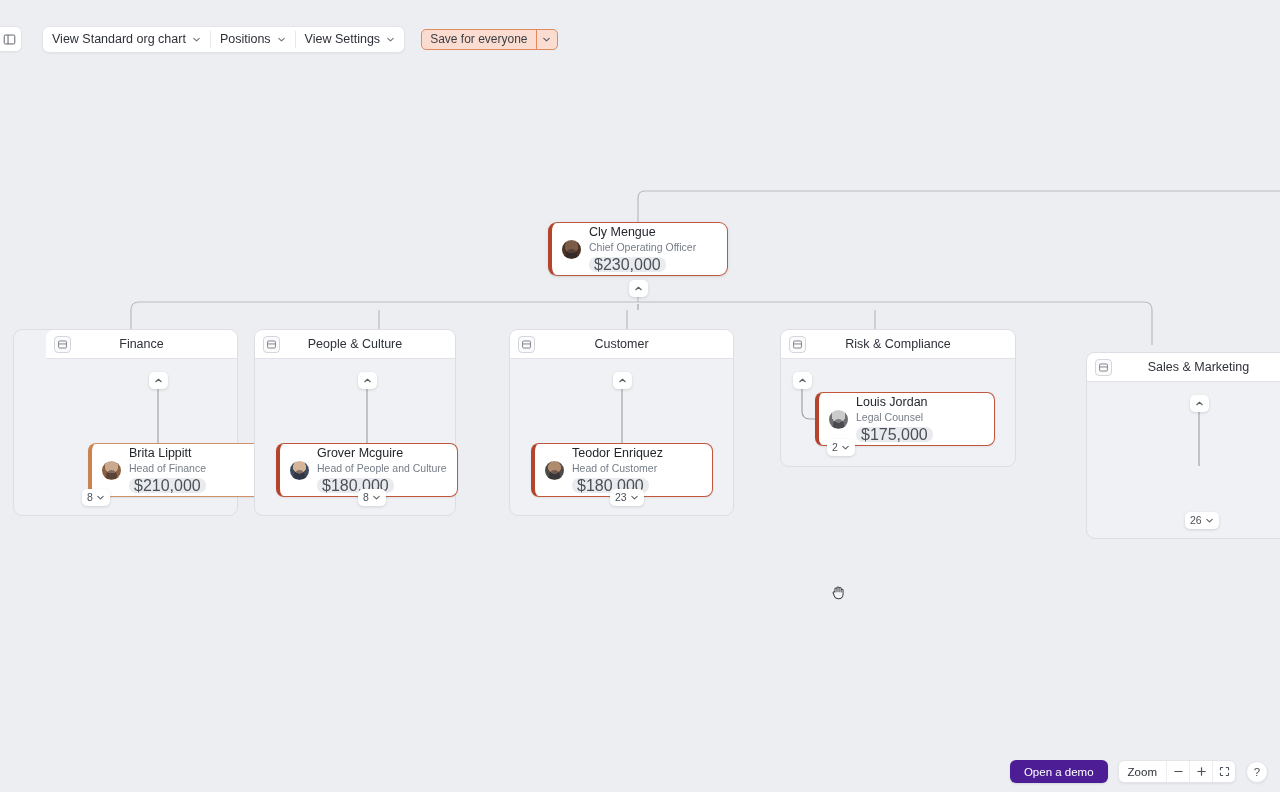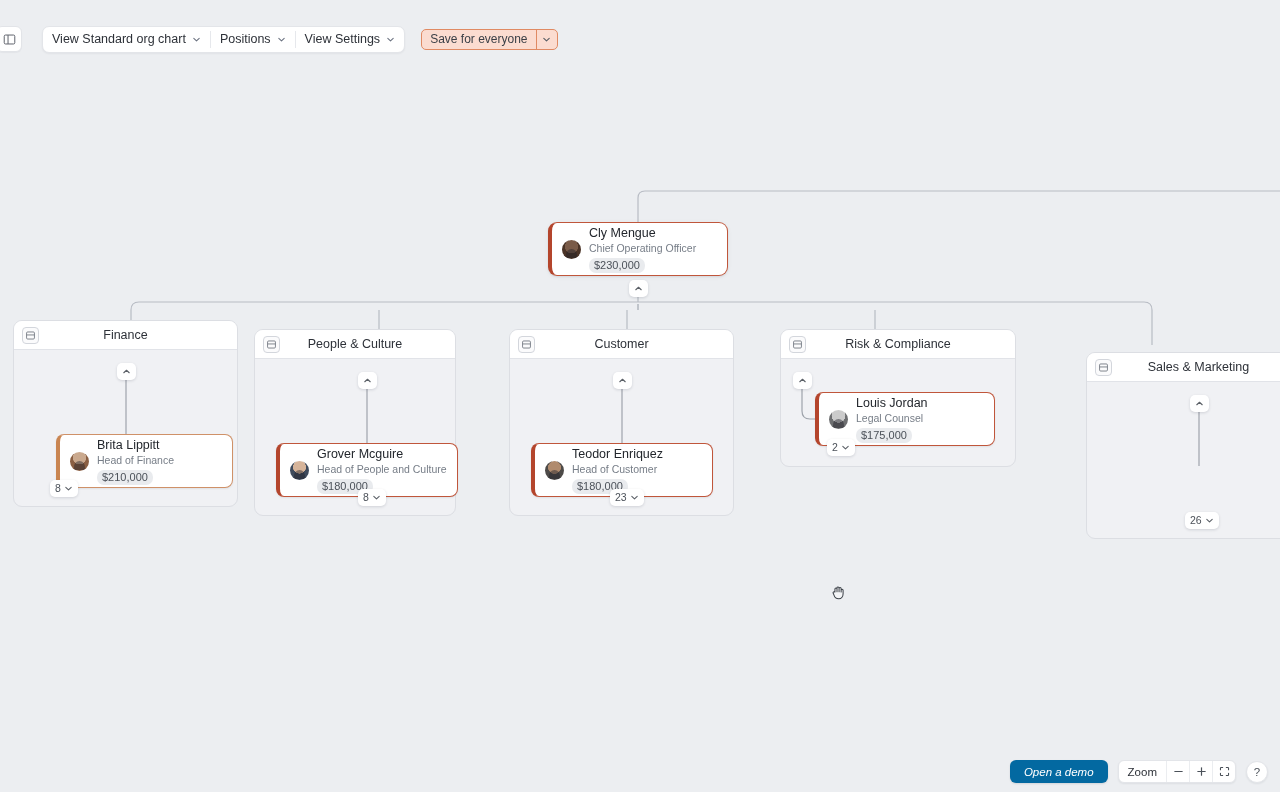--- a/index.html
+++ b/index.html
@@ -98,21 +98,21 @@
     width: 20px; height: 20px; border-radius: 4px; flex: 0 0 auto; margin-right: 8px;
     background: #f1f2f4; border: 1px solid #e2e4e8;
     display: flex; align-items: center; justify-content: center;
   }
   .n-text { min-width: 0; }
   .n-name { font-size: 12.5px; color: #22262c; line-height: 15px; white-space: nowrap; }
   .n-title { font-size: 10.5px; color: #767d87; line-height: 14px; white-space: nowrap; }
   .n-sal {
     display: inline-block; margin-top: 3px;
     background: #e9ebee; border-radius: 7px;
-    font-size: 11px; color: #4b5159; padding: 1px 5px; line-height: 13px;
+    font-size: 16px; color: #4b5159; padding: 1px 5px; line-height: 13px;
   }
 
   
   .group {
     position: absolute;
     background: #f0f1f4;
     border: 1px solid #dcdee3;
     border-radius: 9px;
   }
   .group-head {
@@ -150,27 +150,26 @@
     gap: 3px; padding: 0 5px; z-index: 6;
   }
   .pill .lbl { font-size: 10.5px; color: #4b5159; line-height: 11px; }
 
   
   .bottom {
     position: absolute; right: 12px; bottom: 9px;
     display: flex; align-items: center; gap: 10px; z-index: 40;
   }
   .demo-btn {
-    background: #0369a1; color: #ffffff;
+    background: #4c1d95; color: #ffffff;
     font-size: 11.5px; height: 23px; padding: 0 14px;
     border: none; border-radius: 6px; cursor: pointer;
     display: flex; align-items: center;
     font-family: "Liberation Sans", sans-serif;
     box-shadow: 0 1px 2px rgba(16,24,40,.12);
-    font-style: italic;
   }
   .zoom-grp {
     display: flex; align-items: center; height: 23px;
     background: #ffffff; border: 1px solid #e3e5e9; border-radius: 6px;
     box-shadow: 0 1px 2px rgba(16,24,40,.07); overflow: hidden;
   }
   .zoom-lbl { font-size: 11.5px; color: #2d3138; padding: 0 9px; }
   .zbtn {
     width: 23px; height: 21px; display: flex; align-items: center; justify-content: center;
     border-left: 1px solid #ebedf0; cursor: pointer; background: transparent;
@@ -260,21 +259,21 @@
         <div class="n-title">Chief Operating Officer</div>
         <div class="n-sal">$230,000</div>
       </div>
     </div>
     <div class="pill" style="left:629px; top:234px; width:19px;">
       <svg width="9" height="9" viewBox="0 0 10 10">
         <path d="M2 6.4 L5 3.6 L8 6.4" fill="none" stroke="#5a5f66" stroke-width="1.2" stroke-linecap="round" stroke-linejoin="round"></path>
       </svg>
     </div>
 
-    <div class="group" style="left:13px; top:274px; width:225px; height:187px;">
+    <div class="group" style="left:13px; top:283px; width:225px; height:187px;padding-left:32px;">
       <div class="group-head">
         <div class="group-icon">
           <svg width="11" height="11" viewBox="0 0 14 14">
             <rect x="2" y="2.5" width="10" height="9" rx="1.4" fill="none" stroke="#6e747d" stroke-width="1.1"></rect>
             <line x1="2.2" y1="6.3" x2="11.8" y2="6.3" stroke="#6e747d" stroke-width="1.1"></line>
           </svg>
         </div>
         <span class="group-title">Finance</span>
       </div>
       <div class="group-body">

